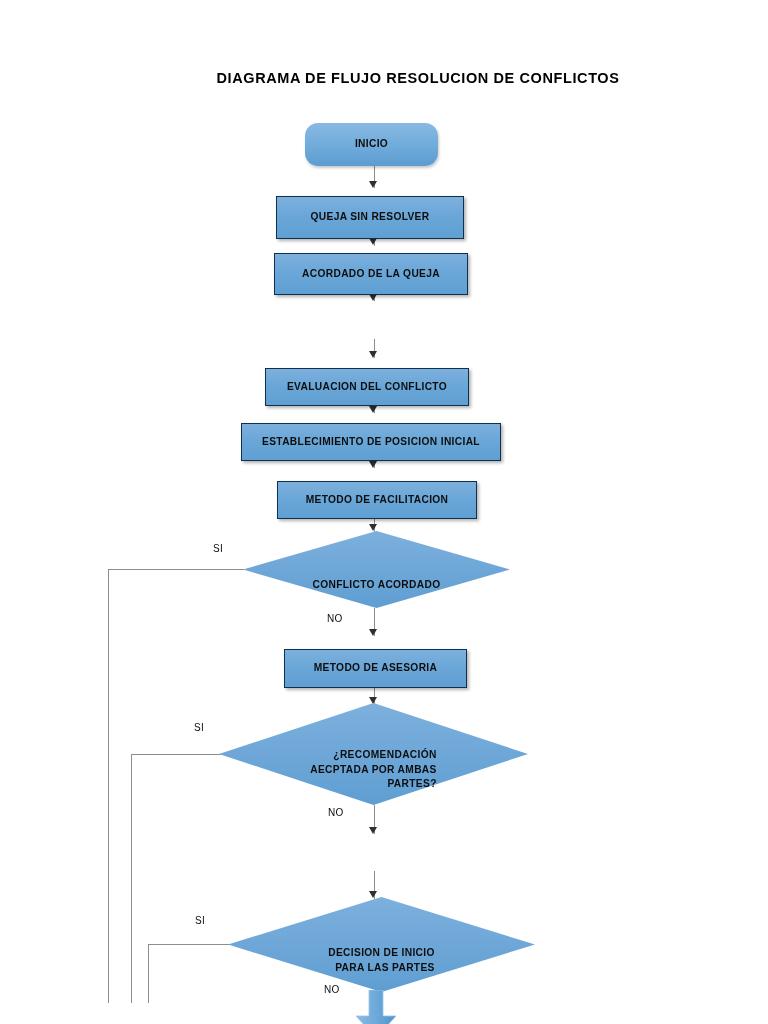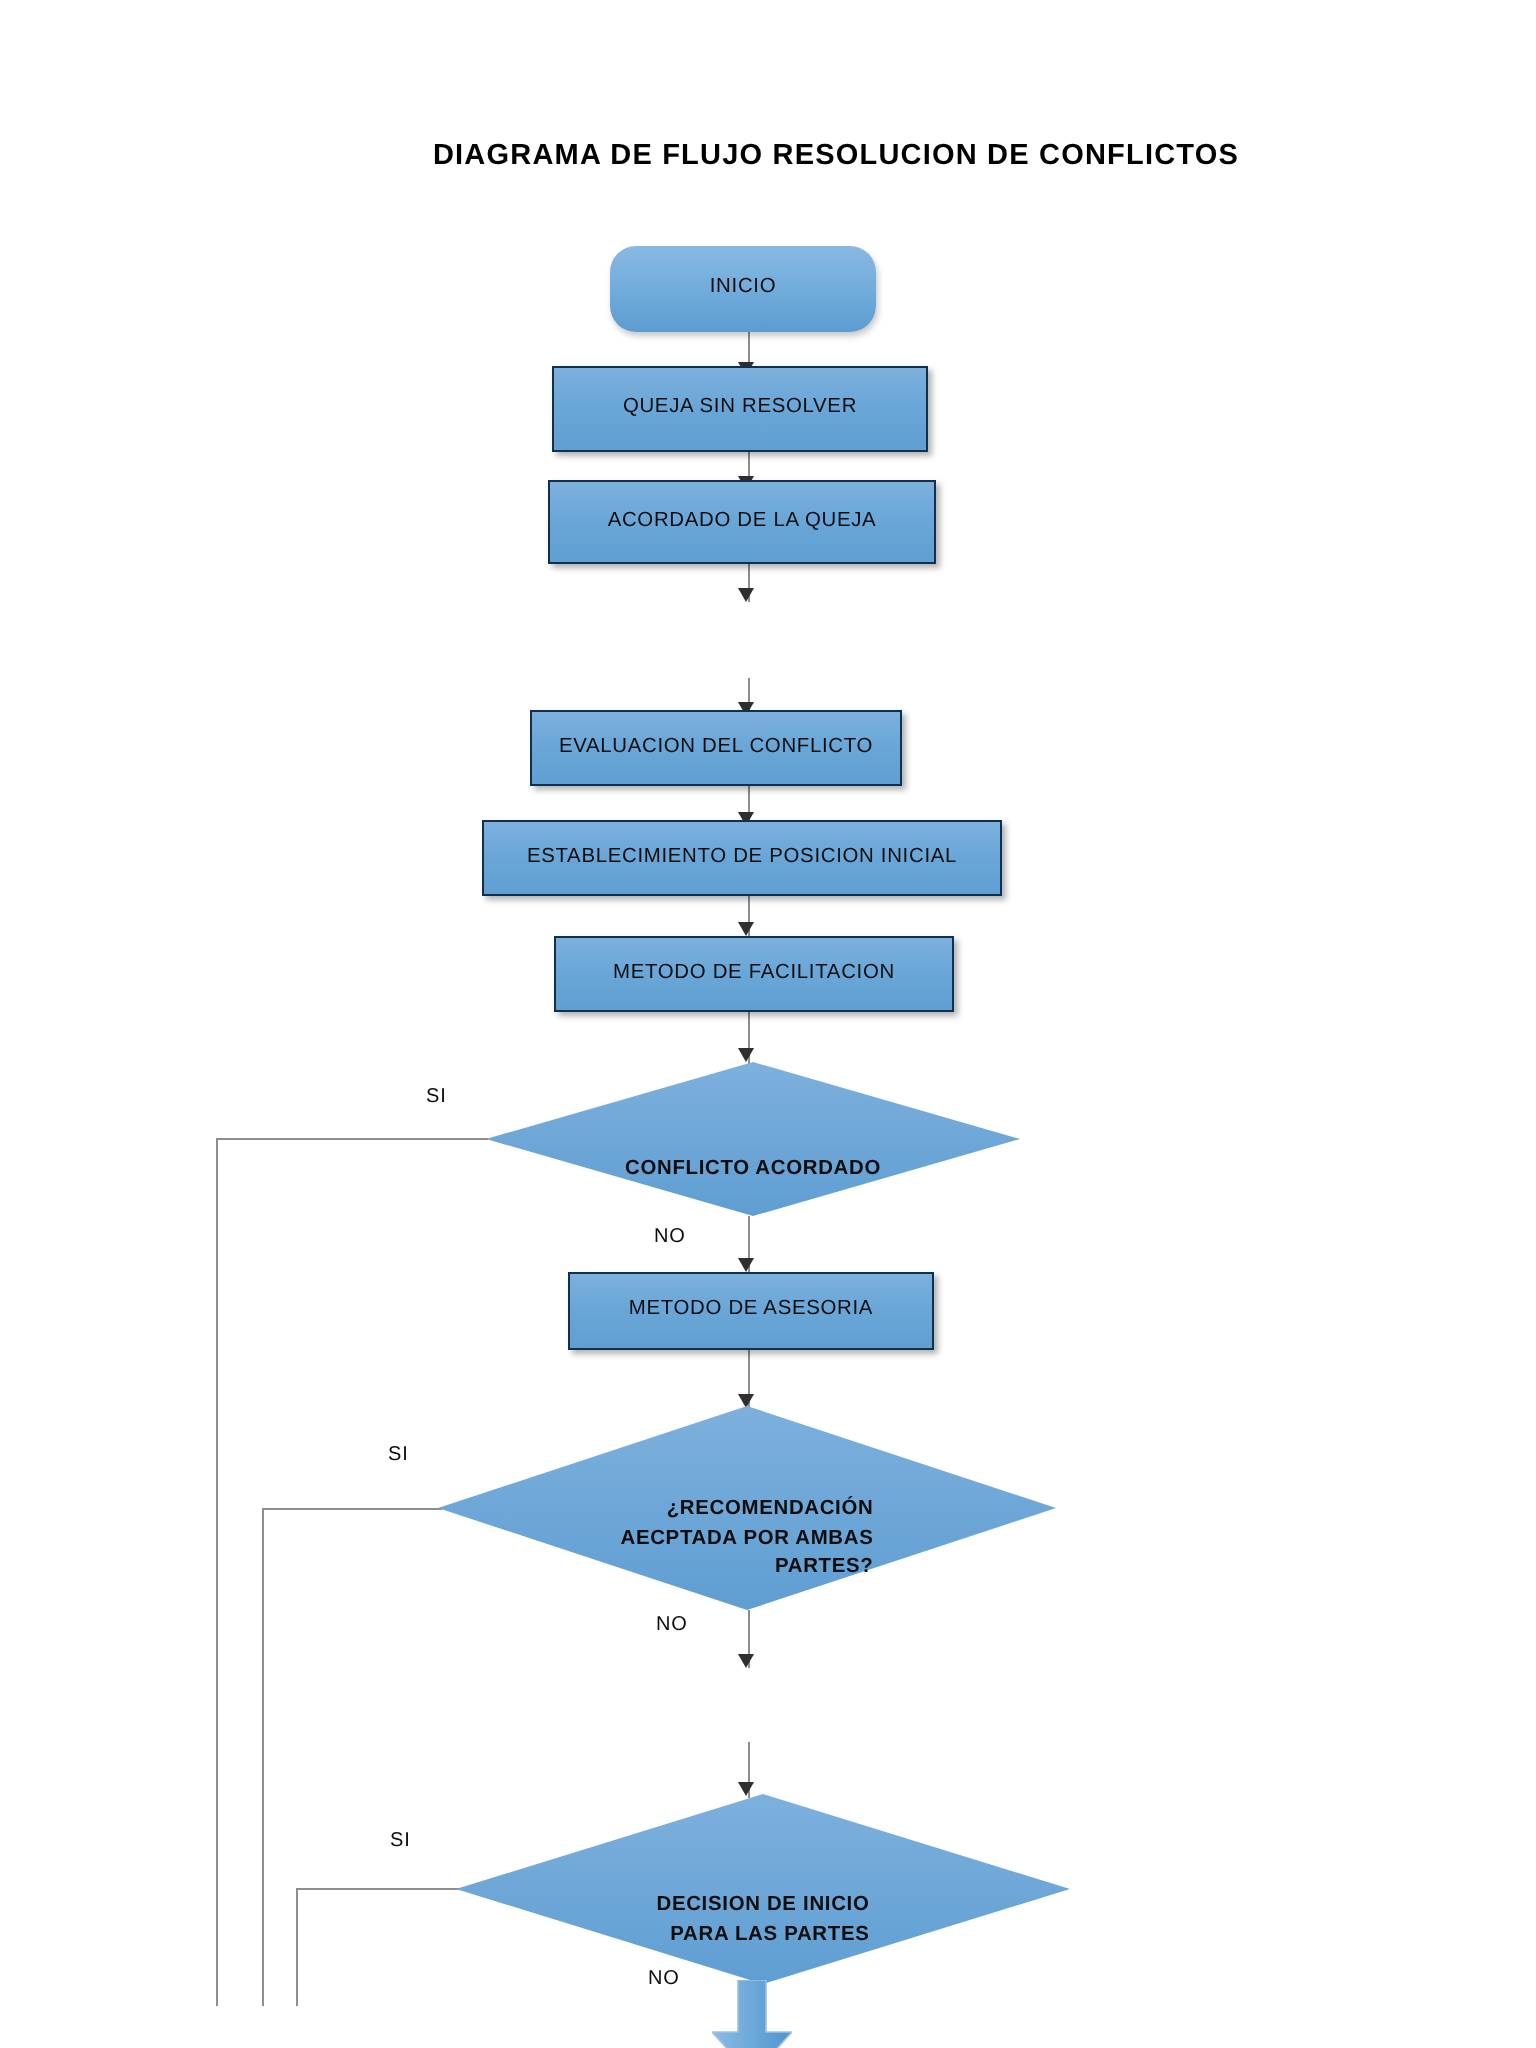--- a/index.html
+++ b/index.html
@@ -35,29 +35,30 @@
 
   
   .node {
     position: absolute;
     box-sizing: border-box;
     display: flex;
     align-items: center;
     justify-content: center;
     text-align: center;
     color: #0d0d0d;
-    font-weight: normal;
+    font-weight: bold;
     font-size: 10.2px;
     letter-spacing: 0.35px;
     line-height: 1.25;
   }
   .box {
     border: 1.4px solid #11304e;
     background: linear-gradient(to bottom, #7db0dd 0%, #6aa7d8 45%, #609fd2 100%);
     box-shadow: 2px 2px 3px rgba(0,0,0,0.30);
+    margin-top: 13px;
   }
   .terminator {
     border-radius: 13px;
     background: linear-gradient(to bottom, #89b9e3 0%, #6fabda 55%, #5c9cd1 100%);
     box-shadow: 1px 2px 3px rgba(0,0,0,0.22);
   }
 
   
   .diamond-wrap {
     position: absolute;
@@ -176,21 +177,21 @@
 
   <div class="node box" style="left:276px; top:183px; width:188px; height:43px;">
     <span>QUEJA SIN RESOLVER</span>
   </div>
 
   <div class="node box" style="left:274px; top:240px; width:194px; height:42px;">
     <span>ACORDADO DE LA QUEJA</span>
   </div>
 
 
-  <div class="node box" style="left:265px; top:355px; width:186px; height:38px;">
+  <div class="node box" style="left:265px; top:355px; width:204px; height:38px;">
     <span>EVALUACION DEL CONFLICTO</span>
   </div>
 
   <div class="node box" style="left:241px; top:410px; width:260px; height:38px;">
     <span>ESTABLECIMIENTO DE POSICION INICIAL</span>
   </div>
 
   <div class="node box" style="left:277px; top:468px; width:200px; height:38px;">
     <span>METODO DE FACILITACION</span>
   </div>

